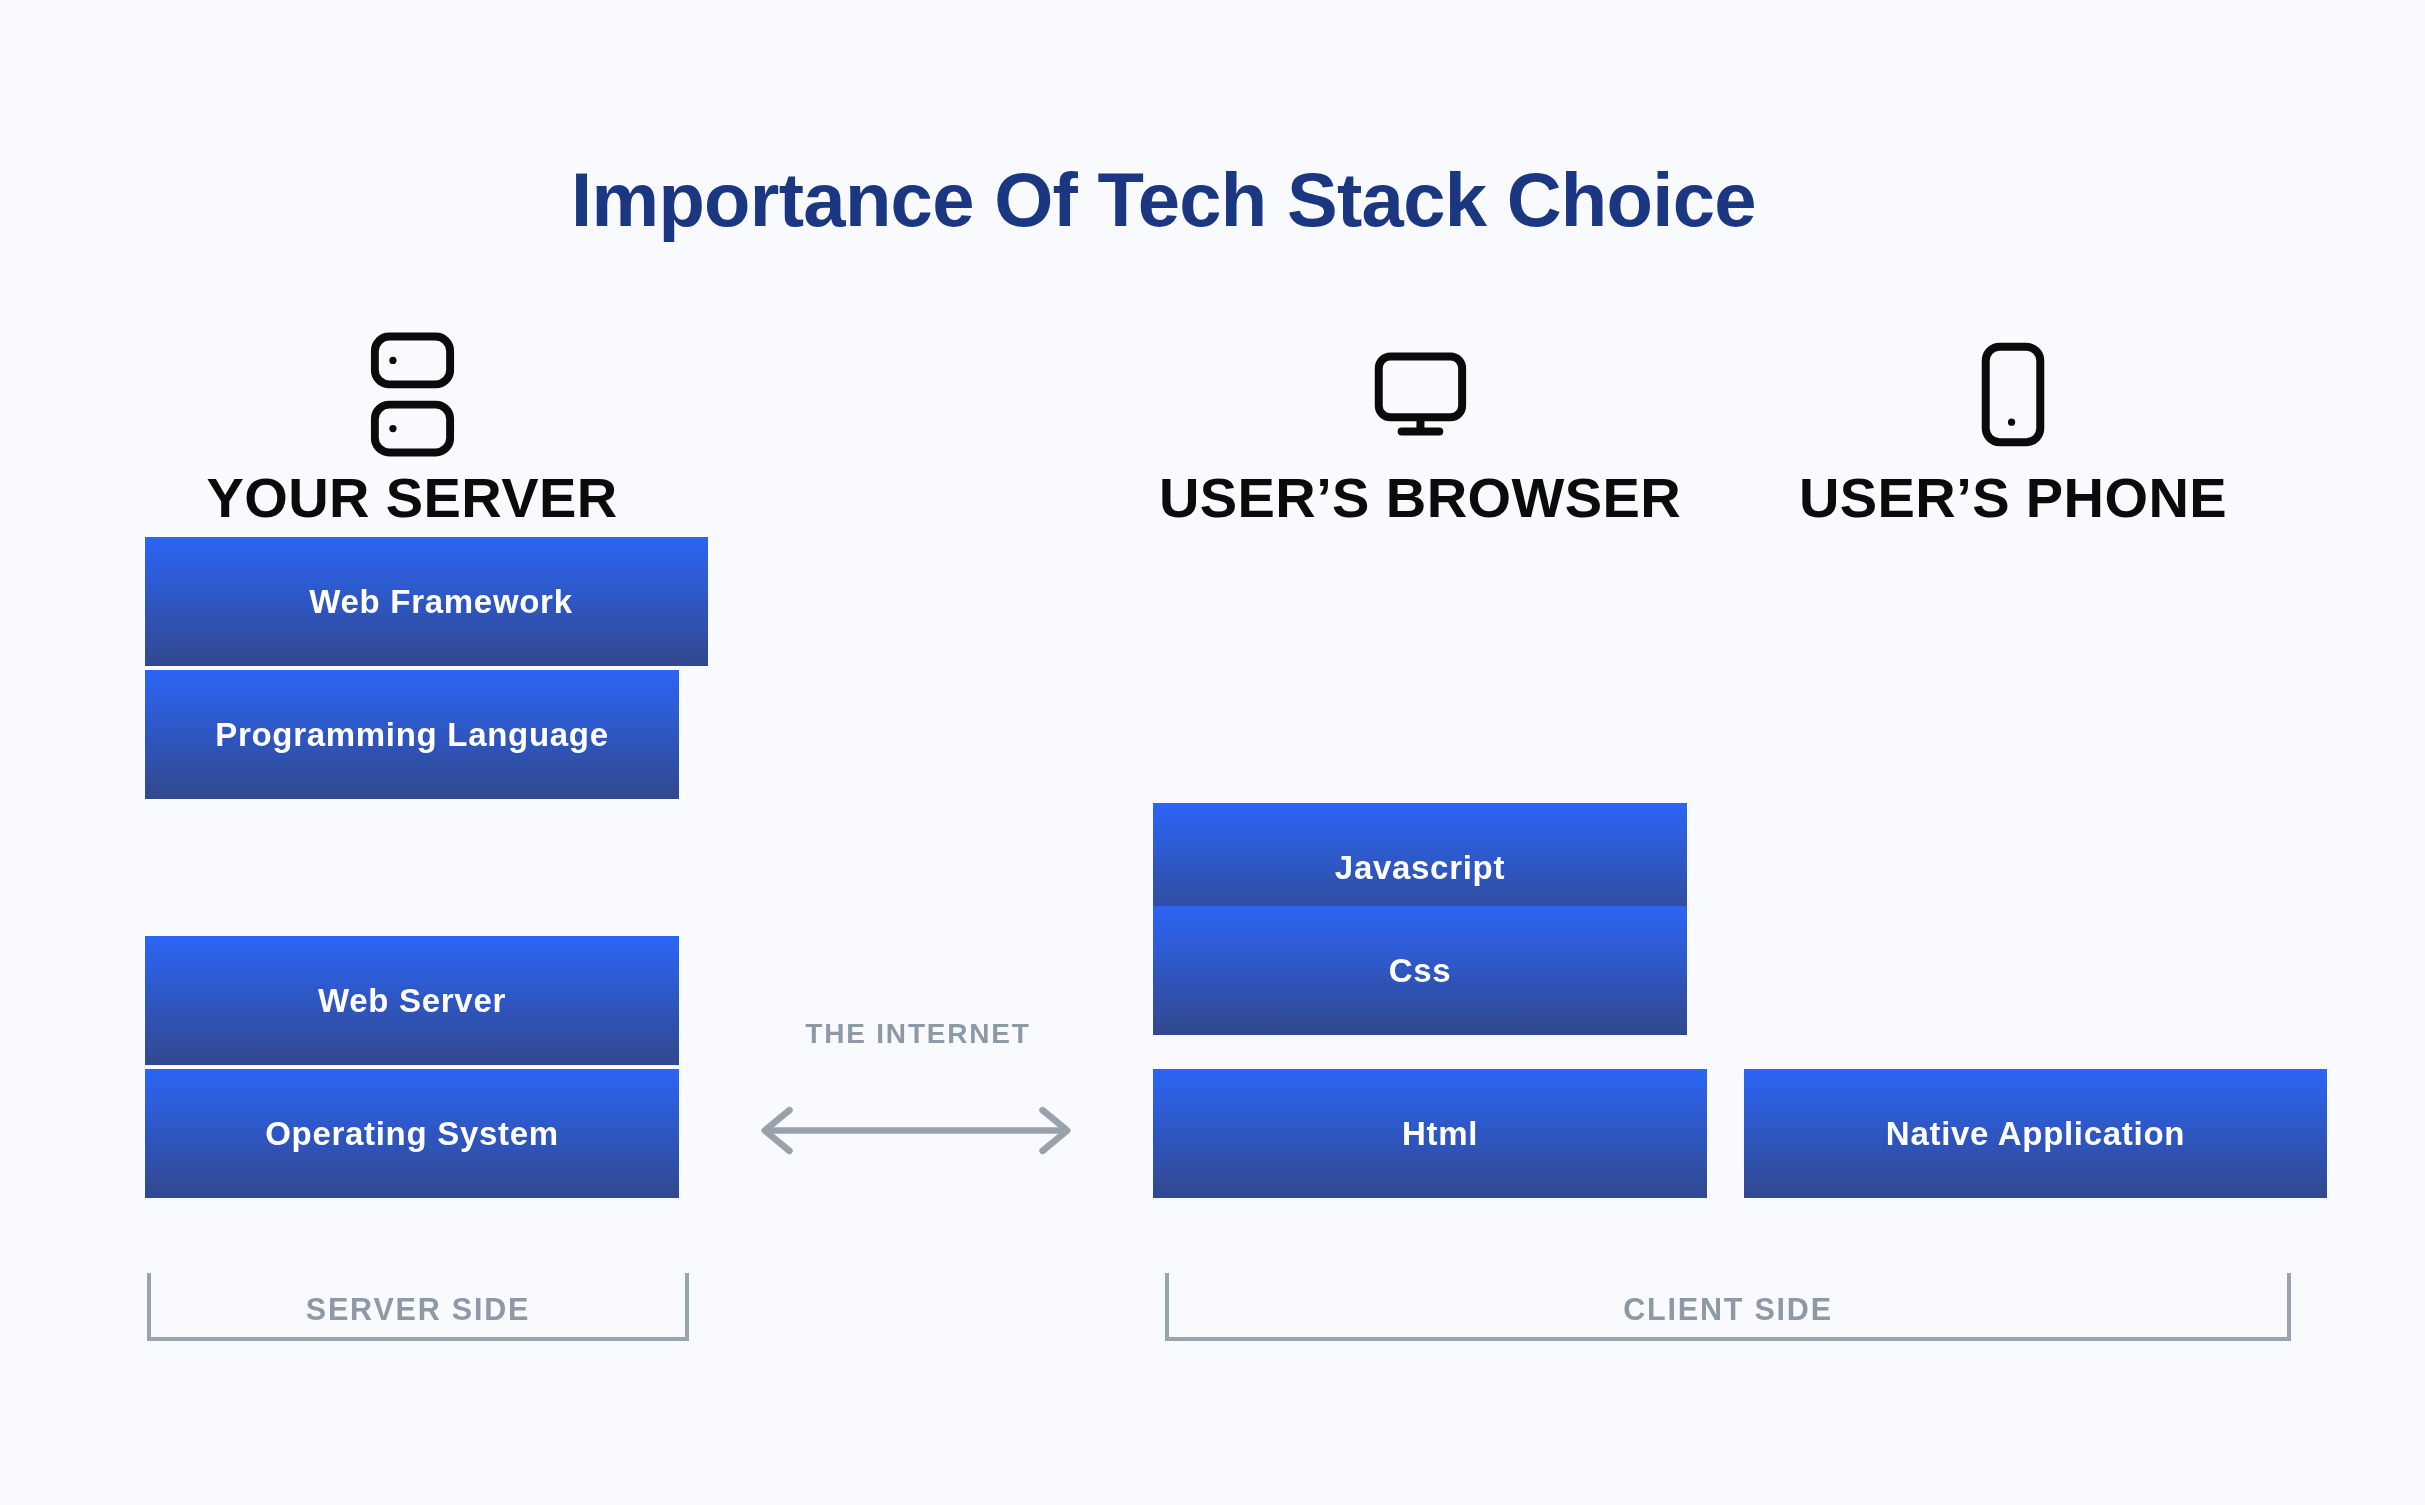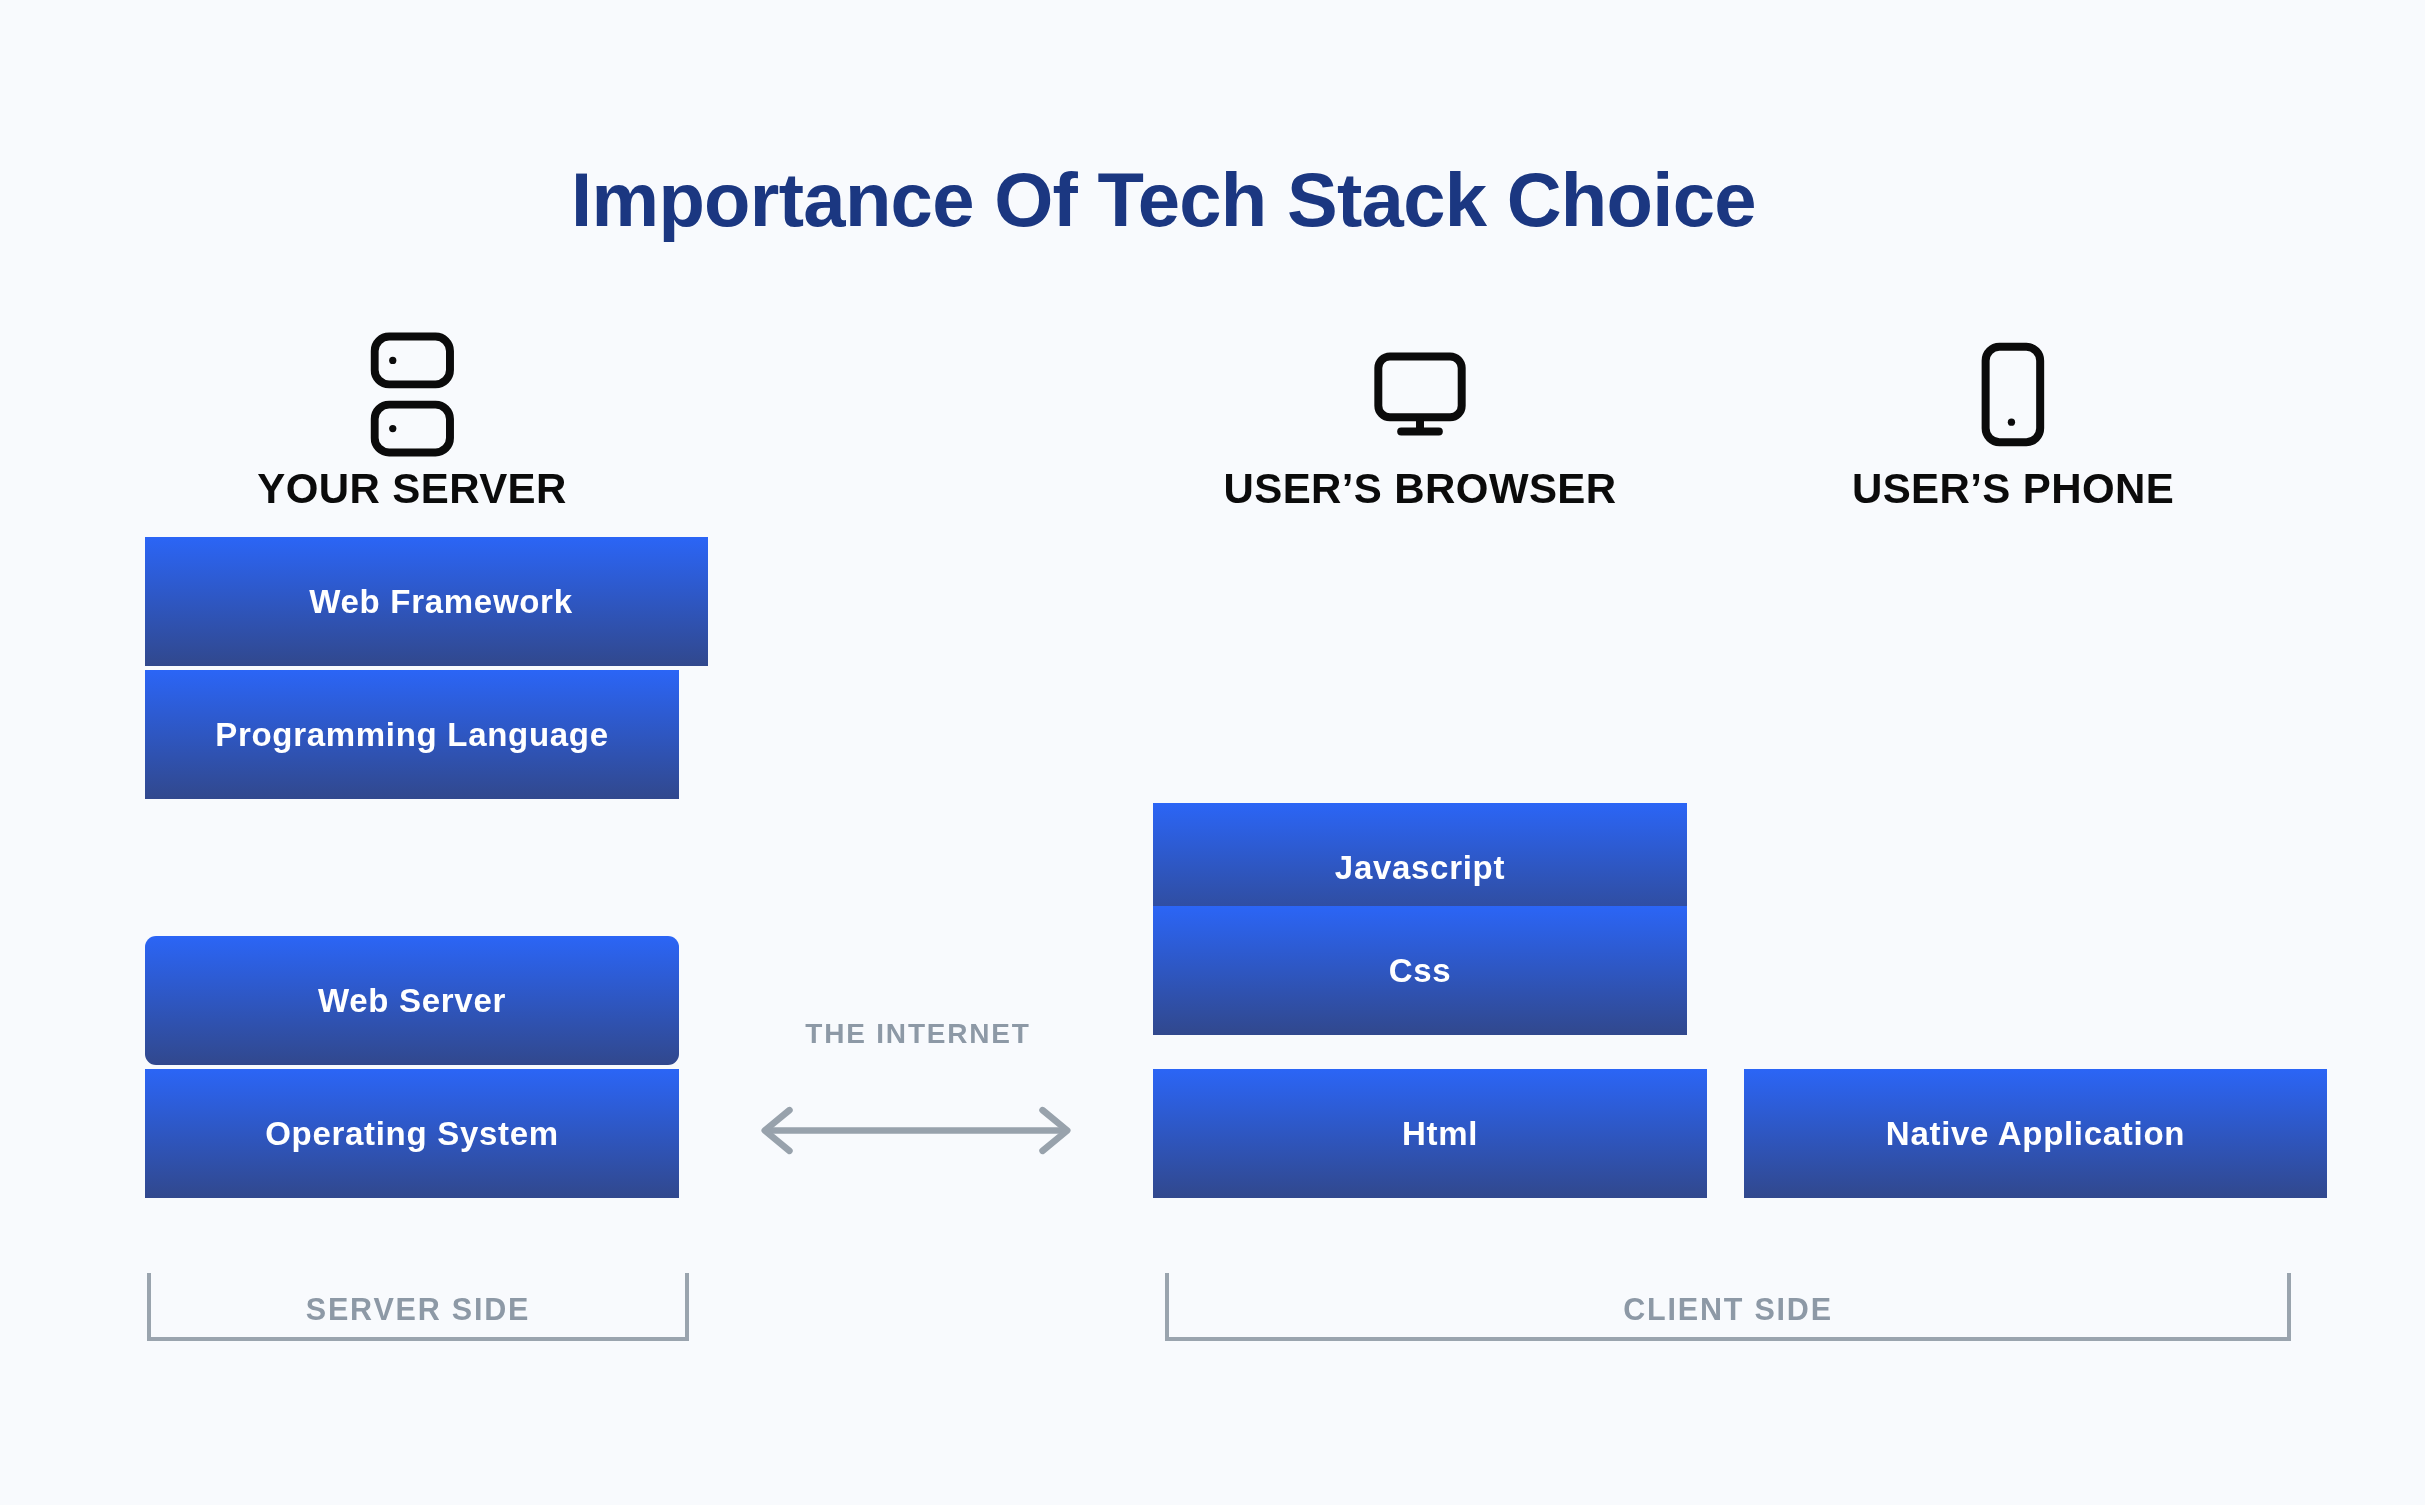--- a/index.html
+++ b/index.html
@@ -27,21 +27,21 @@
   .device{
     position:absolute;
     transform:translateX(-50%);
     display:flex;
     flex-direction:column;
     align-items:center;
   }
   .device .icon-wrap{height:129px;display:flex;align-items:center;justify-content:center;}
   .device-label{
     margin-top:5.8px;
-    font-size:42px;
+    font-size:56px;
     font-weight:800;
     letter-spacing:0.4px;
     color:#0b0b0b;
     white-space:nowrap;
   }
   .stack-box{
     position:absolute;
     height:129px;
     background:linear-gradient(180deg,var(--box-gradient-top,#2b65f6) 0%,var(--box-gradient-bottom,#31488d) 100%);
     display:flex;
@@ -119,21 +119,21 @@
       <svg width="64" height="105" viewBox="0 0 88 144">
         <rect x="6.5" y="6.5" width="75" height="131" rx="19" fill="none" stroke="#0b0b0b" stroke-width="11"></rect>
         <circle cx="42" cy="110" r="5" fill="#0b0b0b"></circle>
       </svg>
     </div>
     <div class="device-label">USER’S PHONE</div>
   </div>
 
   <div class="stack-box" style="left:145px;top:521px;width:534px;padding-left:29px;">Web Framework</div>
   <div class="stack-box" style="left:145px;top:654px;width:534px;">Programming Language</div>
-  <div class="stack-box" style="left:145px;top:920px;width:534px;border-radius:11px;">Web Server</div>
+  <div class="stack-box" style="left:145px;top:920px;width:534px;">Web Server</div>
   <div class="stack-box" style="left:145px;top:1053px;width:534px;">Operating System</div>
 
   <div class="stack-box" style="left:1153px;top:787px;width:534px;">Javascript</div>
   <div class="stack-box" style="left:1153px;top:890px;width:534px;">Css</div>
   <div class="stack-box" style="left:1153px;top:1053px;width:534px;padding-left:20px;">Html</div>
 
   <div class="stack-box" style="left:1744px;top:1053px;width:583px;">Native Application</div>
 
   <div class="internet-label">THE INTERNET</div>
   <svg class="arrow-svg" width="320" height="51" viewBox="0 0 440 70">

